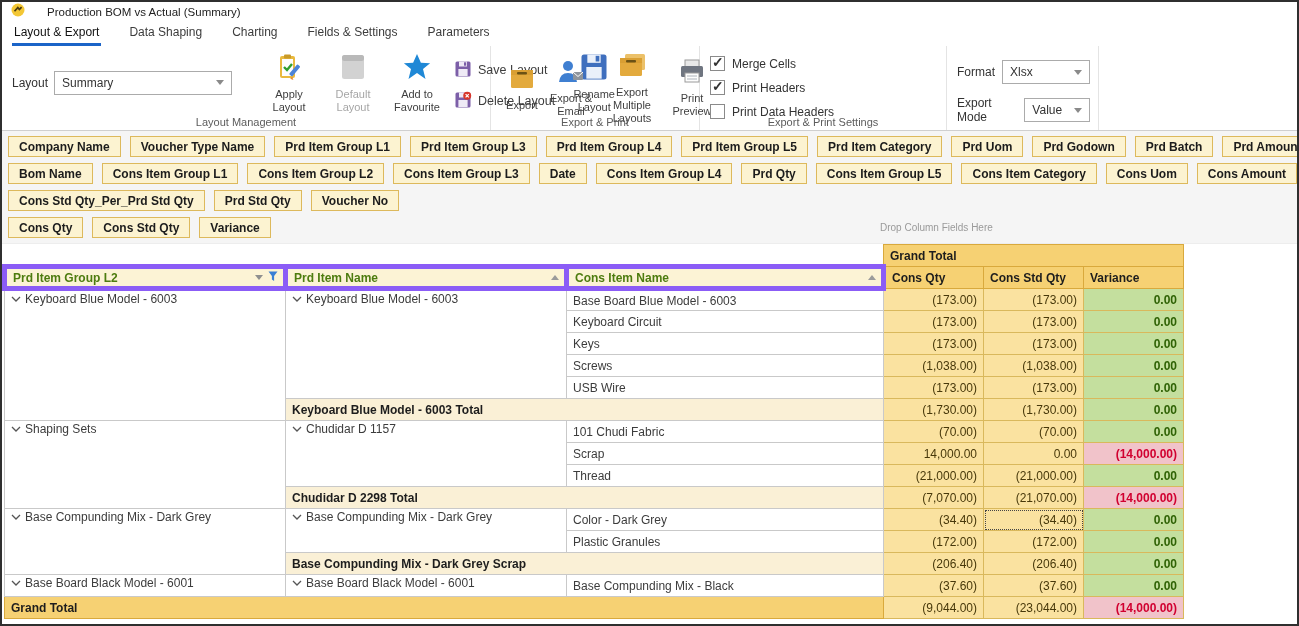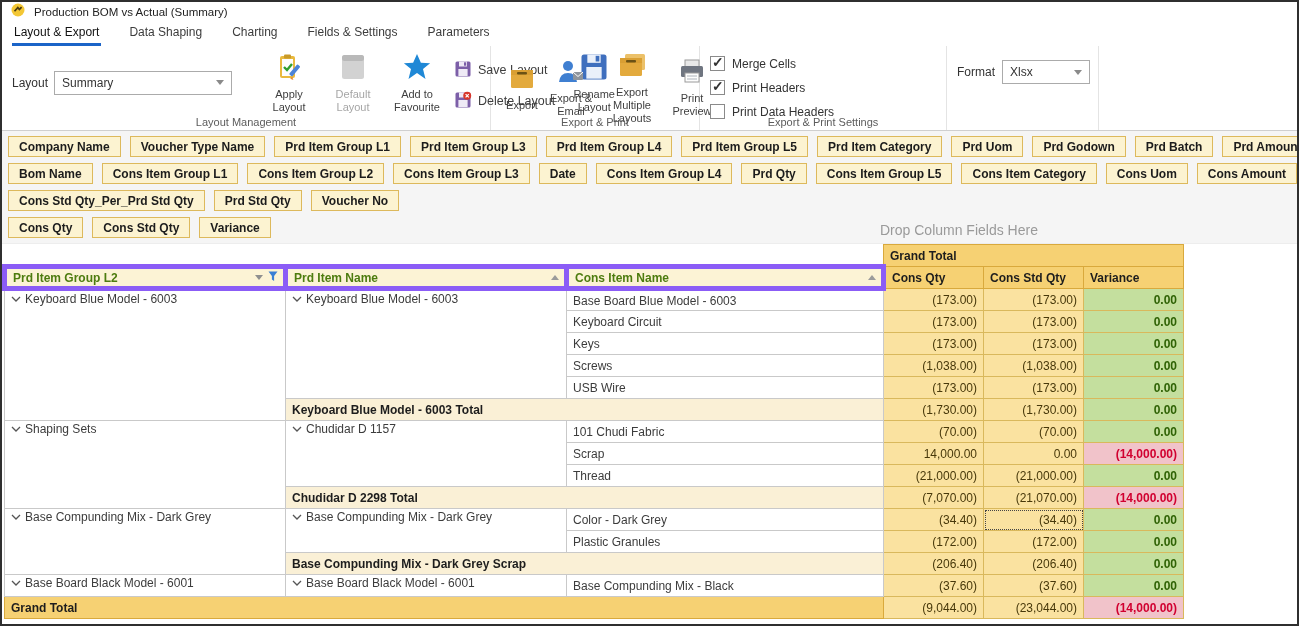--- a/index.html
+++ b/index.html
@@ -1,21 +1,21 @@
 <!DOCTYPE html>
 <html><head>
 <meta charset="utf-8">
 <style>
   * { box-sizing: border-box; }
   html,body { margin:0; padding:0; background:#ffffff; }
   body { width:1299px; height:626px; font-family:"Liberation Sans", sans-serif; }
   #app { width:1299px; height:626px; border:2px solid #2f2f2f; background:#fff; position:relative; overflow:hidden; }
 
   
-  .titlebar { height:20px; display:flex; align-items:center; gap:9px; padding-left:9px; }
+  .titlebar { height:20px; display:flex; align-items:center; gap:22px; padding-left:9px; }
   .titlebar .ttl { font-size:11.5px; color:#222; }
 
   
   .tabbar { height:24px; display:flex; align-items:flex-end; padding-left:10px; }
   .tab { font-size:12px; color:#3c3c3c; padding:3px 2px 4px 2px; margin-right:26px; border-bottom:3px solid transparent; cursor:default; white-space:nowrap; }
   .tab.active { color:#111; border-bottom-color:#1b64c8; }
 
   
   .ribbon { height:85px; display:flex; border-bottom:1px solid #cfcfcf; background:#fff; }
   .rgroup { position:relative; display:flex; align-items:flex-start; padding:6px 10px 16px 10px; border-right:1px solid #e4e4e4; }
@@ -33,21 +33,21 @@
   .cbrow { display:flex; align-items:center; gap:7px; font-size:12px; color:#333; white-space:nowrap; }
   .cb { width:15px; height:15px; border:1px solid #8a8a8a; background:#fff; position:relative; flex:0 0 auto; }
   .cb.on::after { content:"✓"; position:absolute; top:-3px; left:1px; font-size:14px; font-weight:bold; color:#333; }
   .fmtcol { display:flex; flex-direction:column; gap:12px; padding-top:8px; }
   .fmtrow { display:flex; align-items:center; gap:7px; font-size:12px; color:#333; }
 
   
   .fields { background:#f5f5f5; height:113px; padding:5px 0 0 6px; position:relative; border-bottom:1px solid #ededed; }
   .chiprow { height:27px; white-space:nowrap; }
   .chip { display:inline-flex; align-items:center; height:21px; padding:0 10px; margin-right:9px; background:#fcf3d1; border:1px solid #ddb95c; font-size:12px; font-weight:bold; color:#1c1c1c; cursor:default; }
-  .drophint { position:absolute; left:878px; top:91px; font-size:14px; color:#9a9a9a; }
+  .drophint { position:absolute; left:878px; top:91px; font-size:10px; color:#9a9a9a; }
 
   
   .pivotwrap { background:#fff; }
   table.pivot { border-collapse:collapse; table-layout:fixed; width:1179px; }
   table.pivot td { height:22px; padding:1px 6px; font-size:12px; overflow:hidden; white-space:nowrap; }
   td.spacer { background:transparent; border:none; }
   td.gold { background:#f6d173; border:1px solid #d9a93c; font-weight:bold; color:#1d1d1d; text-align:left; }
   td.colhdr { background:#fcf3d5; border:5px solid #8b5cf6; font-weight:bold; color:#4d7c0f; position:relative; }
   .hdr-icons { position:absolute; right:5px; top:0; bottom:0; display:flex; align-items:center; gap:5px; }
   .tri-down { width:0; height:0; border-left:4px solid transparent; border-right:4px solid transparent; border-top:5px solid #8f8f8f; }
@@ -211,20 +211,27 @@
       </div>
       <div class="glabel">Export &amp; Print Settings</div>
     </div>
 
     <div class="rgroup" style="width:152px; border-right:1px solid #e4e4e4;">
       <div class="fmtcol">
         <div class="fmtrow">
           <span>Format</span>
           <div class="sel" style="width:88px;">
               <span>Xlsx</span>
+              <span class="arr"></span>
+            </div>
+        </div>
+        <div class="fmtrow">
+          <span>Export Mode</span>
+          <div class="sel" style="width:72px;">
+              <span>Value</span>
               <span class="arr"></span>
             </div>
         </div>
       </div>
     </div>
   </div>
 
   <div class="fields">
     <div class="chiprow">
       <span class="chip">Company Name</span><span class="chip">Voucher Type Name</span><span class="chip">Prd Item Group L1</span><span class="chip">Prd Item Group L3</span><span class="chip">Prd Item Group L4</span><span class="chip">Prd Item Group L5</span><span class="chip">Prd Item Category</span><span class="chip">Prd Uom</span><span class="chip">Prd Godown</span><span class="chip">Prd Batch</span><span class="chip">Prd Amount</span>

